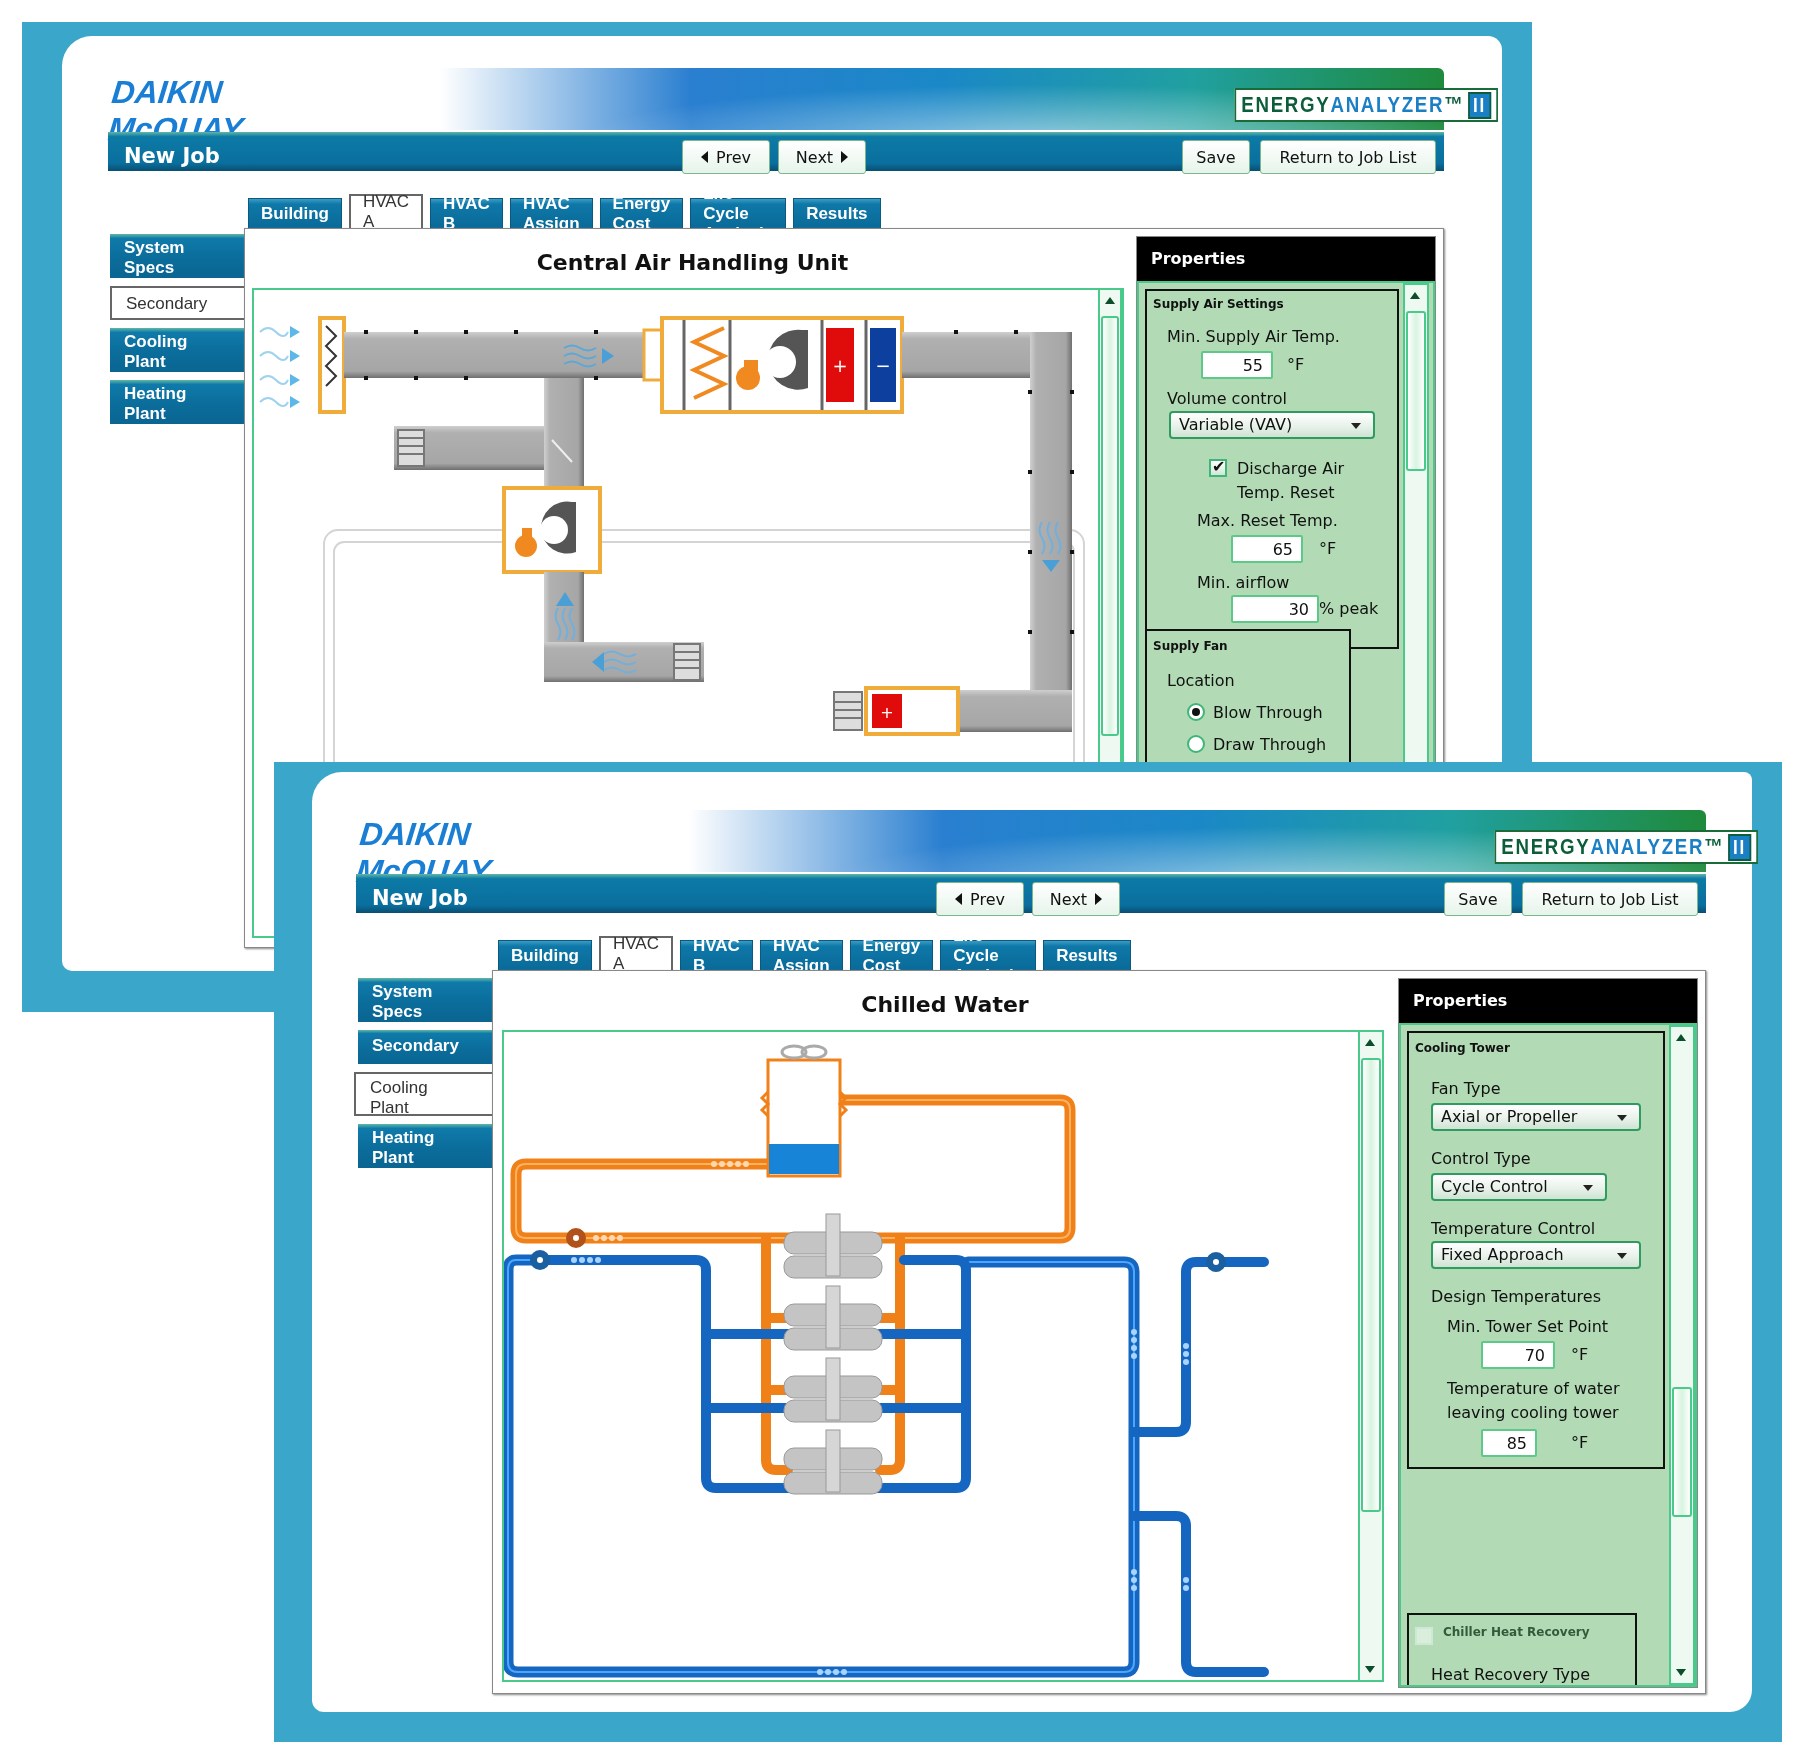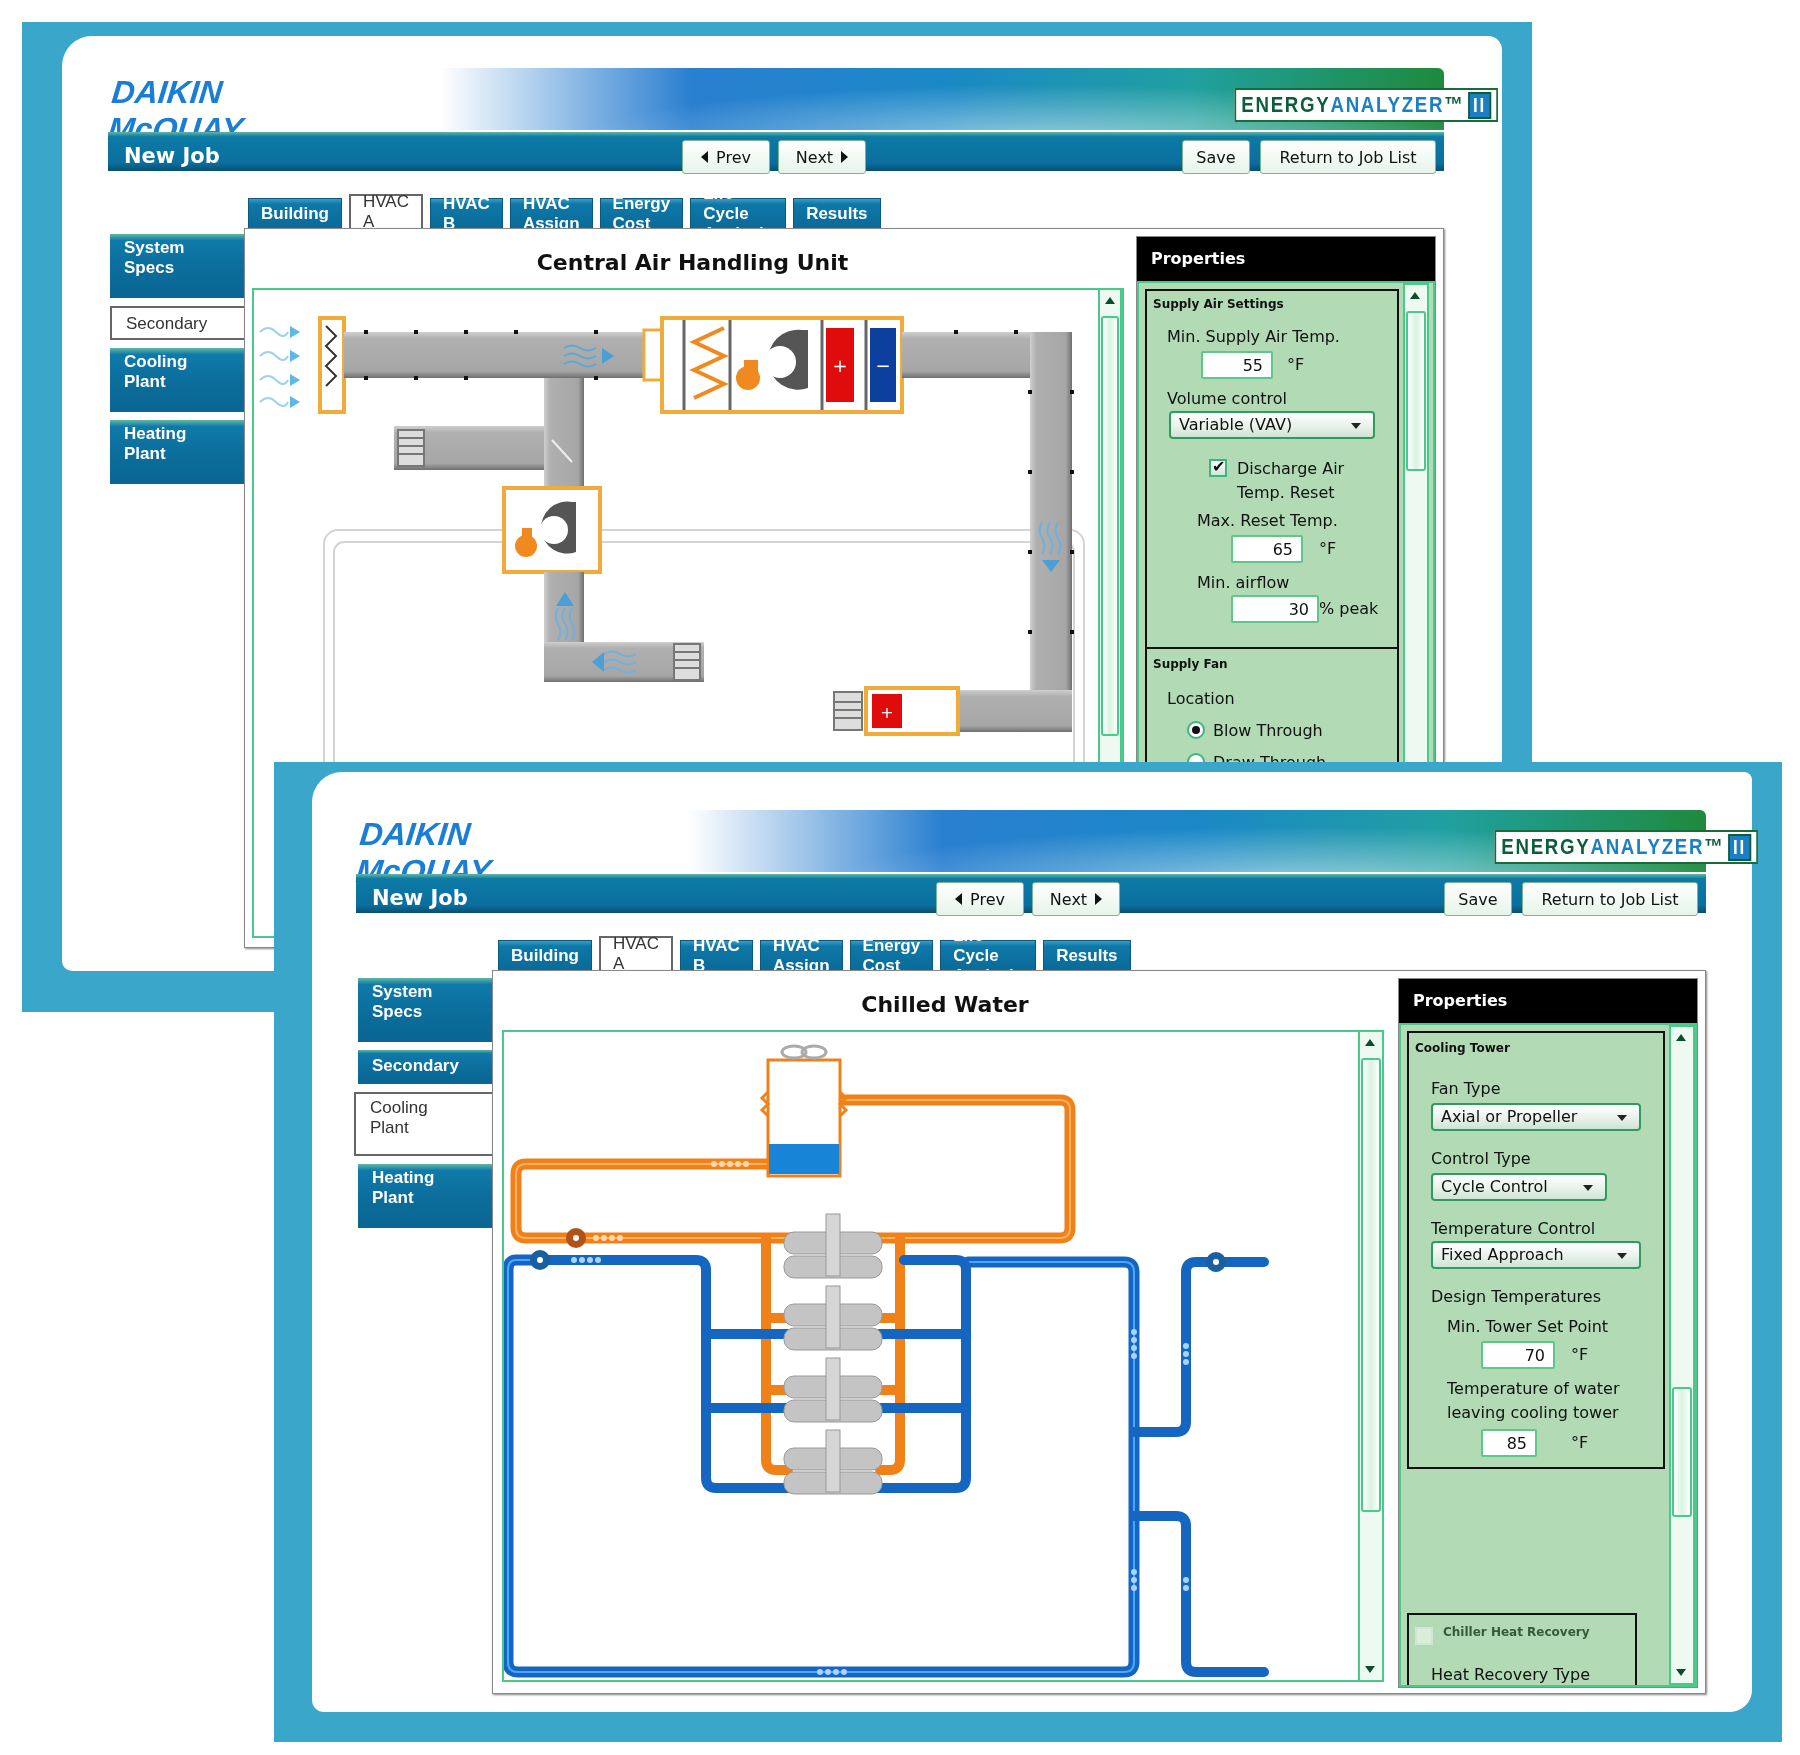--- a/index.html
+++ b/index.html
@@ -30,21 +30,21 @@
   .tri-l { display: inline-block; width: 0; height: 0; border-top: 6px solid transparent; border-bottom: 6px solid transparent; border-right: 7px solid #111; margin-right: 8px; }
   .tri-r { display: inline-block; width: 0; height: 0; border-top: 6px solid transparent; border-bottom: 6px solid transparent; border-left: 7px solid #111; margin-left: 8px; }
 
   .tabs { position: absolute; height: 34px; display: flex; gap: 7px; align-items: flex-end; }
   .tab { height: 30px; background: linear-gradient(180deg, #3b9cc4 0%, #0e78a8 18%, #0a6a98 100%); color: #ffffff;
          font-family: "Liberation Sans", sans-serif; font-weight: bold; font-size: 17px; padding: 0 12px;
          display: flex; align-items: center; border: 1px solid #0a5a80; border-bottom: none; }
   .tab.active { height: 34px; background: #ffffff; color: #333; border: 2px solid #666; border-bottom: none; font-weight: normal; }
 
   .side { position: absolute; width: 135px; }
-  .side-item { height: 64px; margin-bottom: 8px; background: linear-gradient(180deg, #5fb9a5 0%, #0f7aaa 10%, #0b6d9b 55%, #0a6592 100%);
+  .side-item { height: 44px; margin-bottom: 8px; background: linear-gradient(180deg, #5fb9a5 0%, #0f7aaa 10%, #0b6d9b 55%, #0a6592 100%);
                color: #fff; font-family: "Liberation Sans", sans-serif; font-weight: bold; font-size: 17px; padding: 4px 14px; line-height: 20px; }
   .side-item.active { background: #ffffff; color: #333; border: 2px solid #666; border-right: none; font-weight: normal; }
   .side-item.short { height: 34px; padding-top: 6px; }
 
   .content { position: absolute; background: #ffffff; border: 1px solid #888; box-shadow: 1px 1px 2px #888; }
   .diagram-title { position: absolute; font-family: "DejaVu Sans", sans-serif; font-weight: bold; font-size: 22px; color: #111; text-align: center; }
   .canvas { position: absolute; border: 2px solid #49c98a; background: #ffffff; overflow: hidden; }
 
   .vscroll { position: absolute; width: 22px; border: 2px solid #49c98a; background: #eefaf1; }
   .vscroll .arrow-up { position: absolute; left: 5px; top: 7px; width: 0; height: 0; border-left: 5px solid transparent; border-right: 5px solid transparent; border-bottom: 7px solid #0c4d2b; }
@@ -298,21 +298,21 @@
         <div class="chk on" style="left:62px; top:168px;"></div>
         <div class="lbl" style="left:90px; top:168px;">Discharge Air</div>
         <div class="lbl" style="left:90px; top:192px;">Temp. Reset</div>
         <div class="lbl" style="left:50px; top:220px;">Max. Reset Temp.</div>
         <div class="num" style="left:84px; top:244px; width:72px;">65</div>
         <div class="unit" style="left:172px; top:248px;">°F</div>
         <div class="lbl" style="left:50px; top:282px;">Min. airflow</div>
         <div class="num" style="left:84px; top:304px; width:88px;">30</div>
         <div class="unit" style="left:172px; top:308px;">% peak</div>
       </div>
-      <div class="group" style="top:364px; width:254px; height:140px;">
+      <div class="group" style="top:346px; width:206px; height:140px;">
         <div class="g-title" style="left:6px; top:8px;">Supply Fan</div>
         <div class="lbl" style="left:20px; top:40px;">Location</div>
         <div class="radio on" style="left:40px; top:72px;"></div>
         <div class="lbl" style="left:66px; top:72px;">Blow Through</div>
         <div class="radio" style="left:40px; top:104px;"></div>
         <div class="lbl" style="left:66px; top:104px;">Draw Through</div>
       </div>
       <div class="vscroll" style="left:264px; top:0; width:26px; height:500px;">
         <span class="arrow-up"></span>
         <div class="thumb" style="top:26px; height:160px;"></div>

